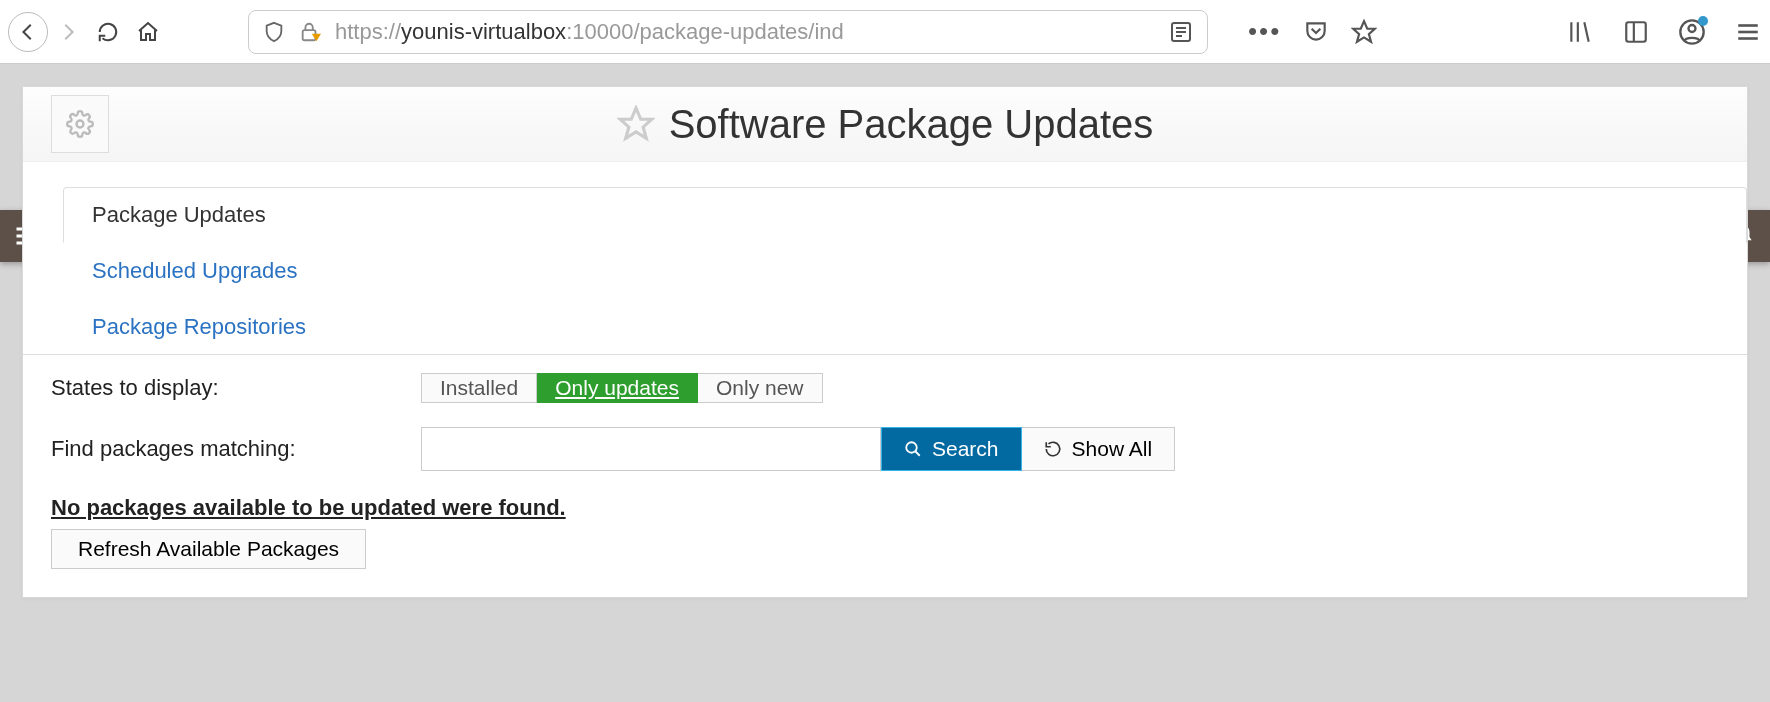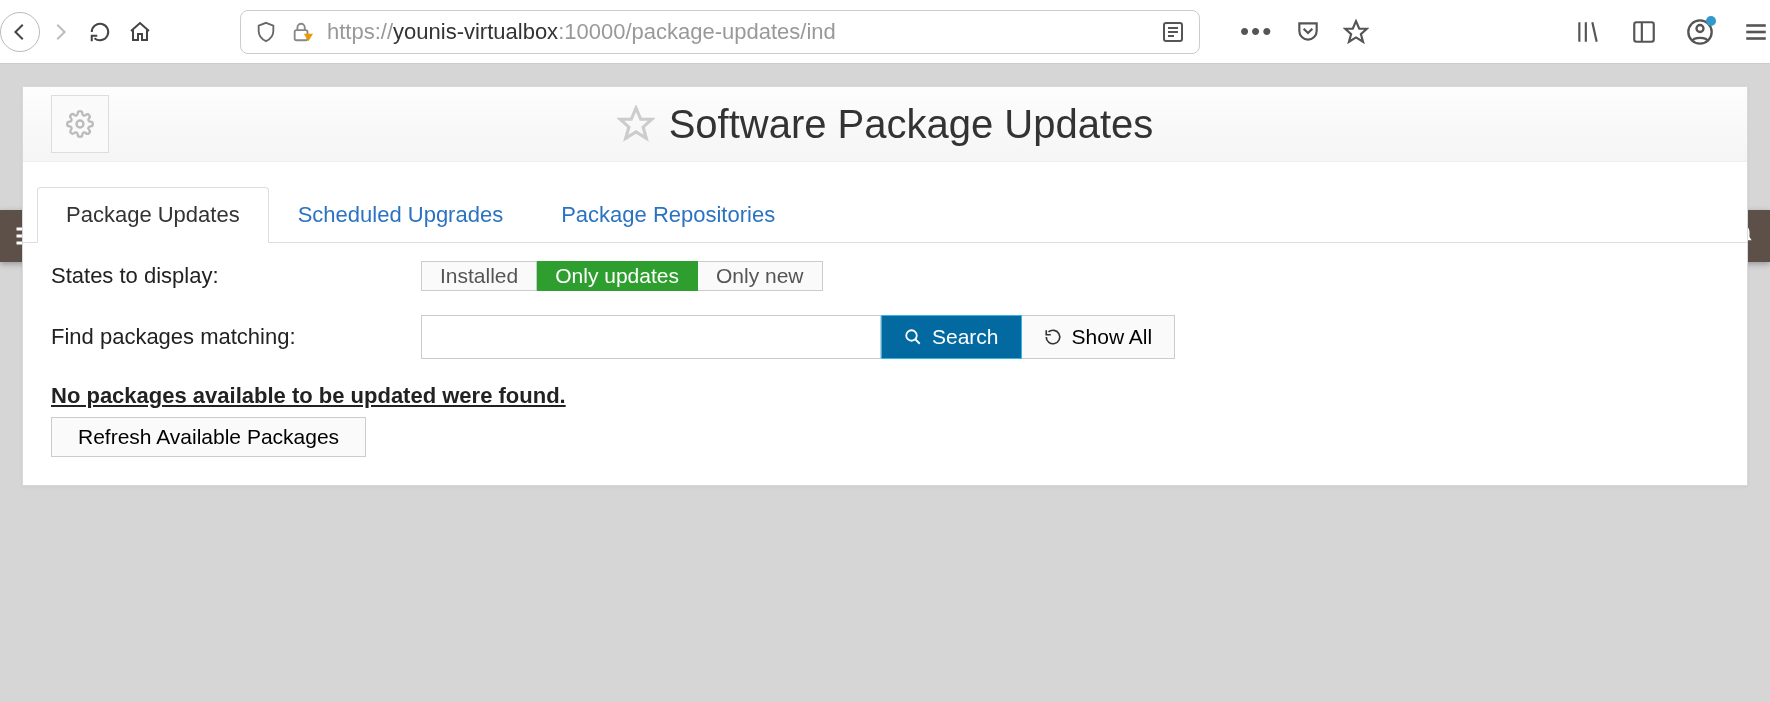--- a/index.html
+++ b/index.html
@@ -1,50 +1,50 @@
 <!DOCTYPE html>
 <html><head>
 <meta charset="utf-8">
 <style>
   * { box-sizing: border-box; margin: 0; padding: 0; }
   body { font-family: "Helvetica Neue", Arial, sans-serif; width: 1770px; height: 702px; background: #d6d6d6; overflow: hidden; }
   
   
-  .browser-bar { height: 64px; background: #fff; display: flex; align-items: center; padding: 0 0; border-bottom: 1px solid #ccc; }
+  .browser-bar { height: 64px; background: #fff; display: flex; align-items: center; padding: 0 8px; border-bottom: 1px solid #ccc; }
   .nav-btn { width: 40px; height: 40px; border-radius: 50%; display: flex; align-items: center; justify-content: center; color: #444; font-size: 22px; cursor: pointer; }
   .nav-btn.disabled { color: #bbb; }
   .nav-btn.bordered { border: 1px solid #bbb; }
   .url-bar { flex: 0 0 960px; margin-left: 80px; height: 44px; border: 1px solid #ccc; border-radius: 8px; display:flex; align-items:center; padding: 0 14px; gap: 14px; background:#fff; }
   .url-text { font-size: 22px; color: #999; white-space: nowrap; overflow:hidden; }
   .url-text .bold { color:#333; }
   .right-icons { margin-left: auto; display:flex; align-items:center; gap: 28px; }
   .right-icons .ic { width:28px; height:28px; display:flex; align-items:center; justify-content:center; color:#555; }
   
   
   .page-wrap { position: relative; padding: 22px; }
   .panel { background:#fff; border:1px solid #d9d9d9; box-shadow: 0 1px 3px rgba(0,0,0,0.05); }
   
   .panel-header { height: 75px; border-bottom:1px solid #eee; display:flex; align-items:center; position:relative; background: linear-gradient(#fdfdfd,#f5f5f5); }
   .gear-box { width:58px; height:58px; border:1px solid #ddd; margin-left:28px; display:flex; align-items:center; justify-content:center; color:#bbb; background:#fafafa; }
   .title-center { flex:1; display:flex; align-items:center; justify-content:center; gap:14px; }
   .title-center .star { color:#ccc; }
   .title-center h1 { font-size: 40px; font-weight: 400; color:#333; }
   
-  .tabs { display:flex; border-bottom:1px solid #ddd; padding-left: 14px; padding-top: 24px; gap: 0; }
+  .tabs { display:flex; border-bottom:1px solid #ddd; padding-left: 40px; padding-top: 24px; gap: 0; flex-direction: column; }
   .tab { padding: 14px 28px; font-size: 22px; color:#2b73c2; cursor:pointer; border:1px solid transparent; position:relative; top:1px; }
   .tab.active { color:#333; border:1px solid #ddd; border-bottom:1px solid #fff; background:#fff; border-radius: 4px 4px 0 0; }
   
   .content { padding: 18px 28px 28px; }
   .row { display:flex; align-items:center; margin-bottom: 24px; }
   .row-label { width: 370px; font-size: 22px; color:#222; }
   
   .seg { display:flex; }
   .seg-btn { border:1px solid #ccc; background:#fafafa; padding: 2px 18px; font-size:21px; color:#555; cursor:pointer; }
   .seg-btn:not(:first-child){ border-left:none; }
-  .seg-btn.active { background:#2e9e2e; color:#fff; border-color:#2e9e2e; }
+  .seg-btn.active { background:#2e9e2e; color:#fff; border-color:#2e9e2e;text-decoration:underline; }
   
   .search-input { width: 460px; height:44px; border:1px solid #ccc; padding:0 10px; font-size:18px; }
   .btn { display:inline-flex; align-items:center; gap:10px; height:44px; padding:0 22px; font-size:21px; border:1px solid #ccc; background:#fafafa; cursor:pointer; }
   .btn-primary { background:#0369a1; color:#fff; border-color:#37b3e6; }
   .btn-group { display:flex; }
   .btn-group .btn:not(:first-child){ border-left:none; }
   
   .msg { font-weight:bold; font-size:22px; color:#222; margin: 10px 0 8px; text-decoration: underline; }
   
   

